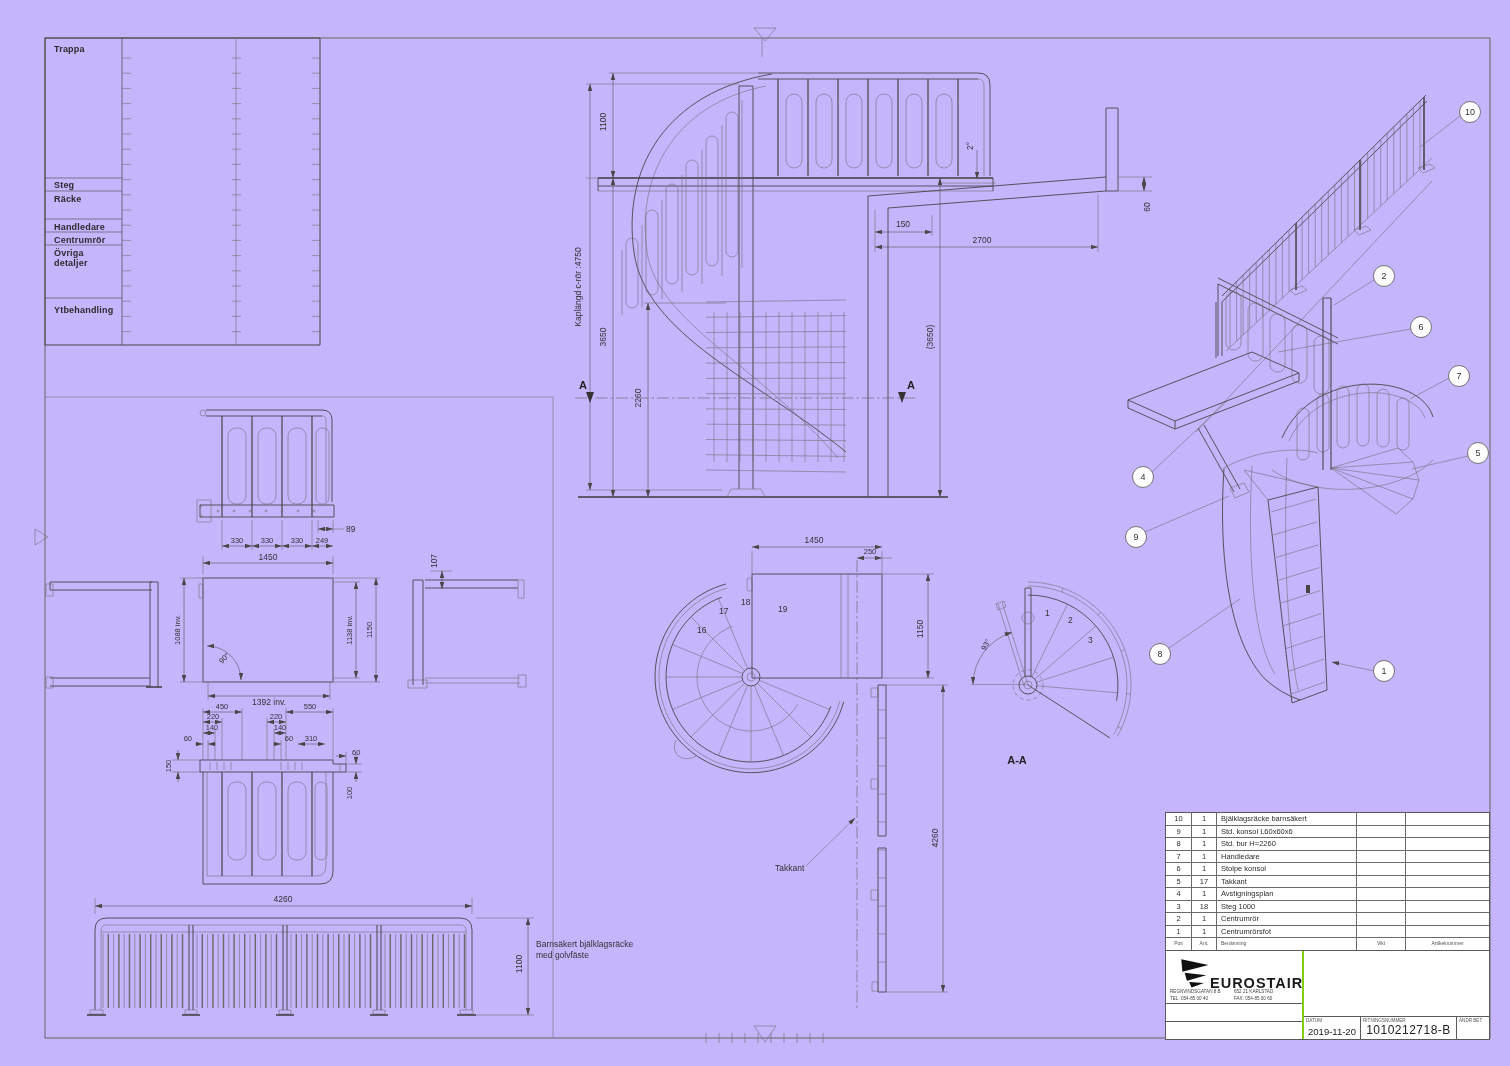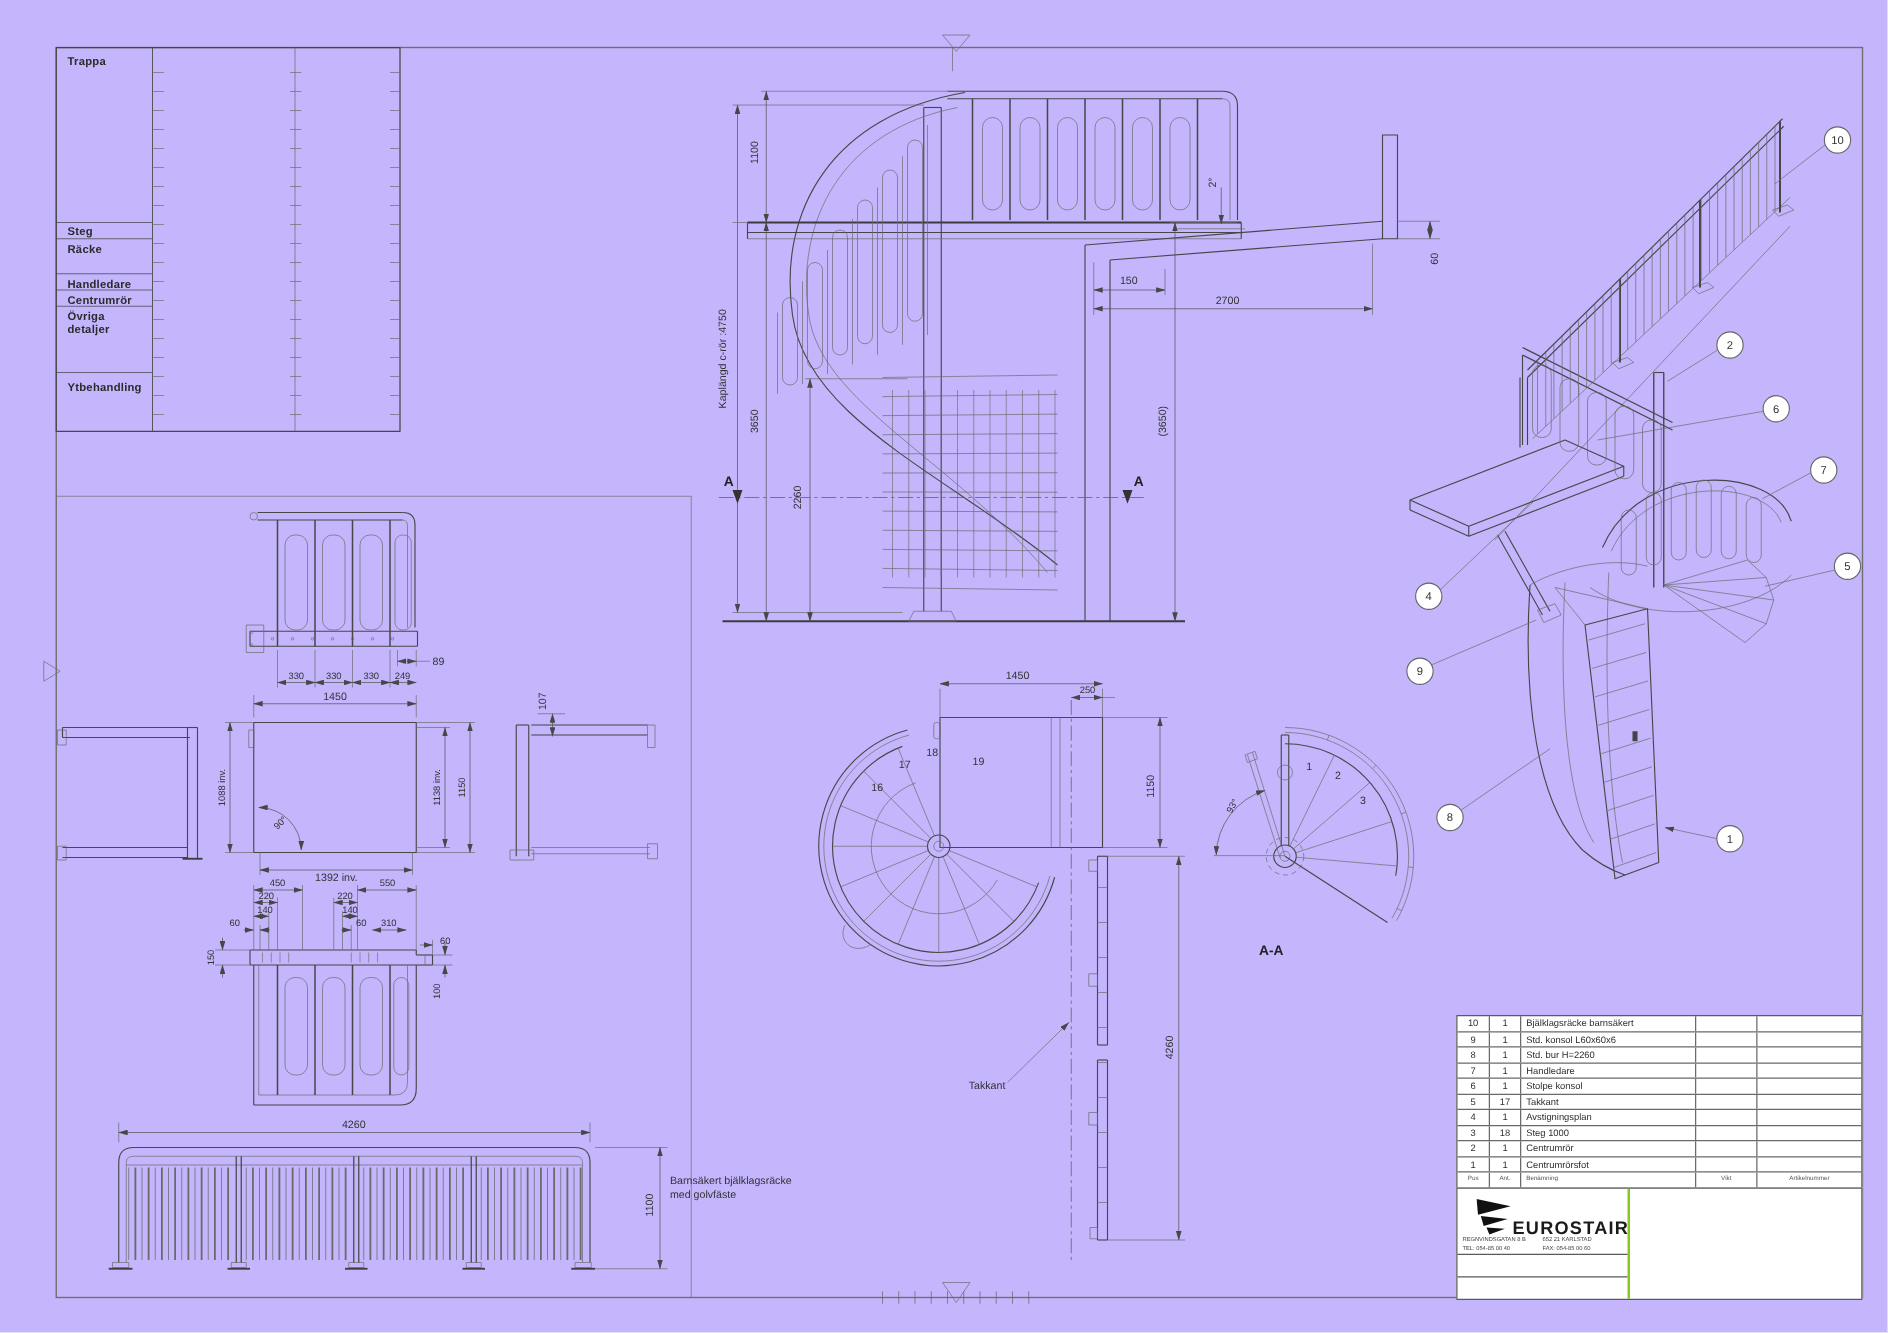--- a/index.html
+++ b/index.html
@@ -1018,15 +1018,31 @@
       </svg>
       <span class="tb-company">EUROSTAIR</span>
       <span class="tb-addr" style="left:4px;top:38px">REGNVINDSGATAN 8 B</span>
       <span class="tb-addr" style="left:68px;top:38px">652 21 KARLSTAD</span>
       <span class="tb-addr" style="left:4px;top:45px">TEL: 054-85 00 40</span>
       <span class="tb-addr" style="left:68px;top:45px">FAX: 054-85 00 60</span>
     </div>
     <div class="tb-strip1"></div>
     <div class="tb-strip2"></div>
   </div>
+  <div class="tb-right">
+    <div class="tb-empty"></div>
+    <div class="tb-bottom">
+      <div class="tb-cell tb-date">
+        <span class="tb-lbl">DATUM</span>
+        <span class="tb-val">2019-11-20</span>
+      </div>
+      <div class="tb-cell tb-num">
+        <span class="tb-lbl">RITNINGSNUMMER</span>
+        <span class="tb-val numv">1010212718-B</span>
+      </div>
+      <div class="tb-cell tb-rev last">
+        <span class="tb-lbl">ÄNDR BET</span>
+      </div>
+    </div>
+  </div>
 </div>
 
 </div>
 
 </body></html>

